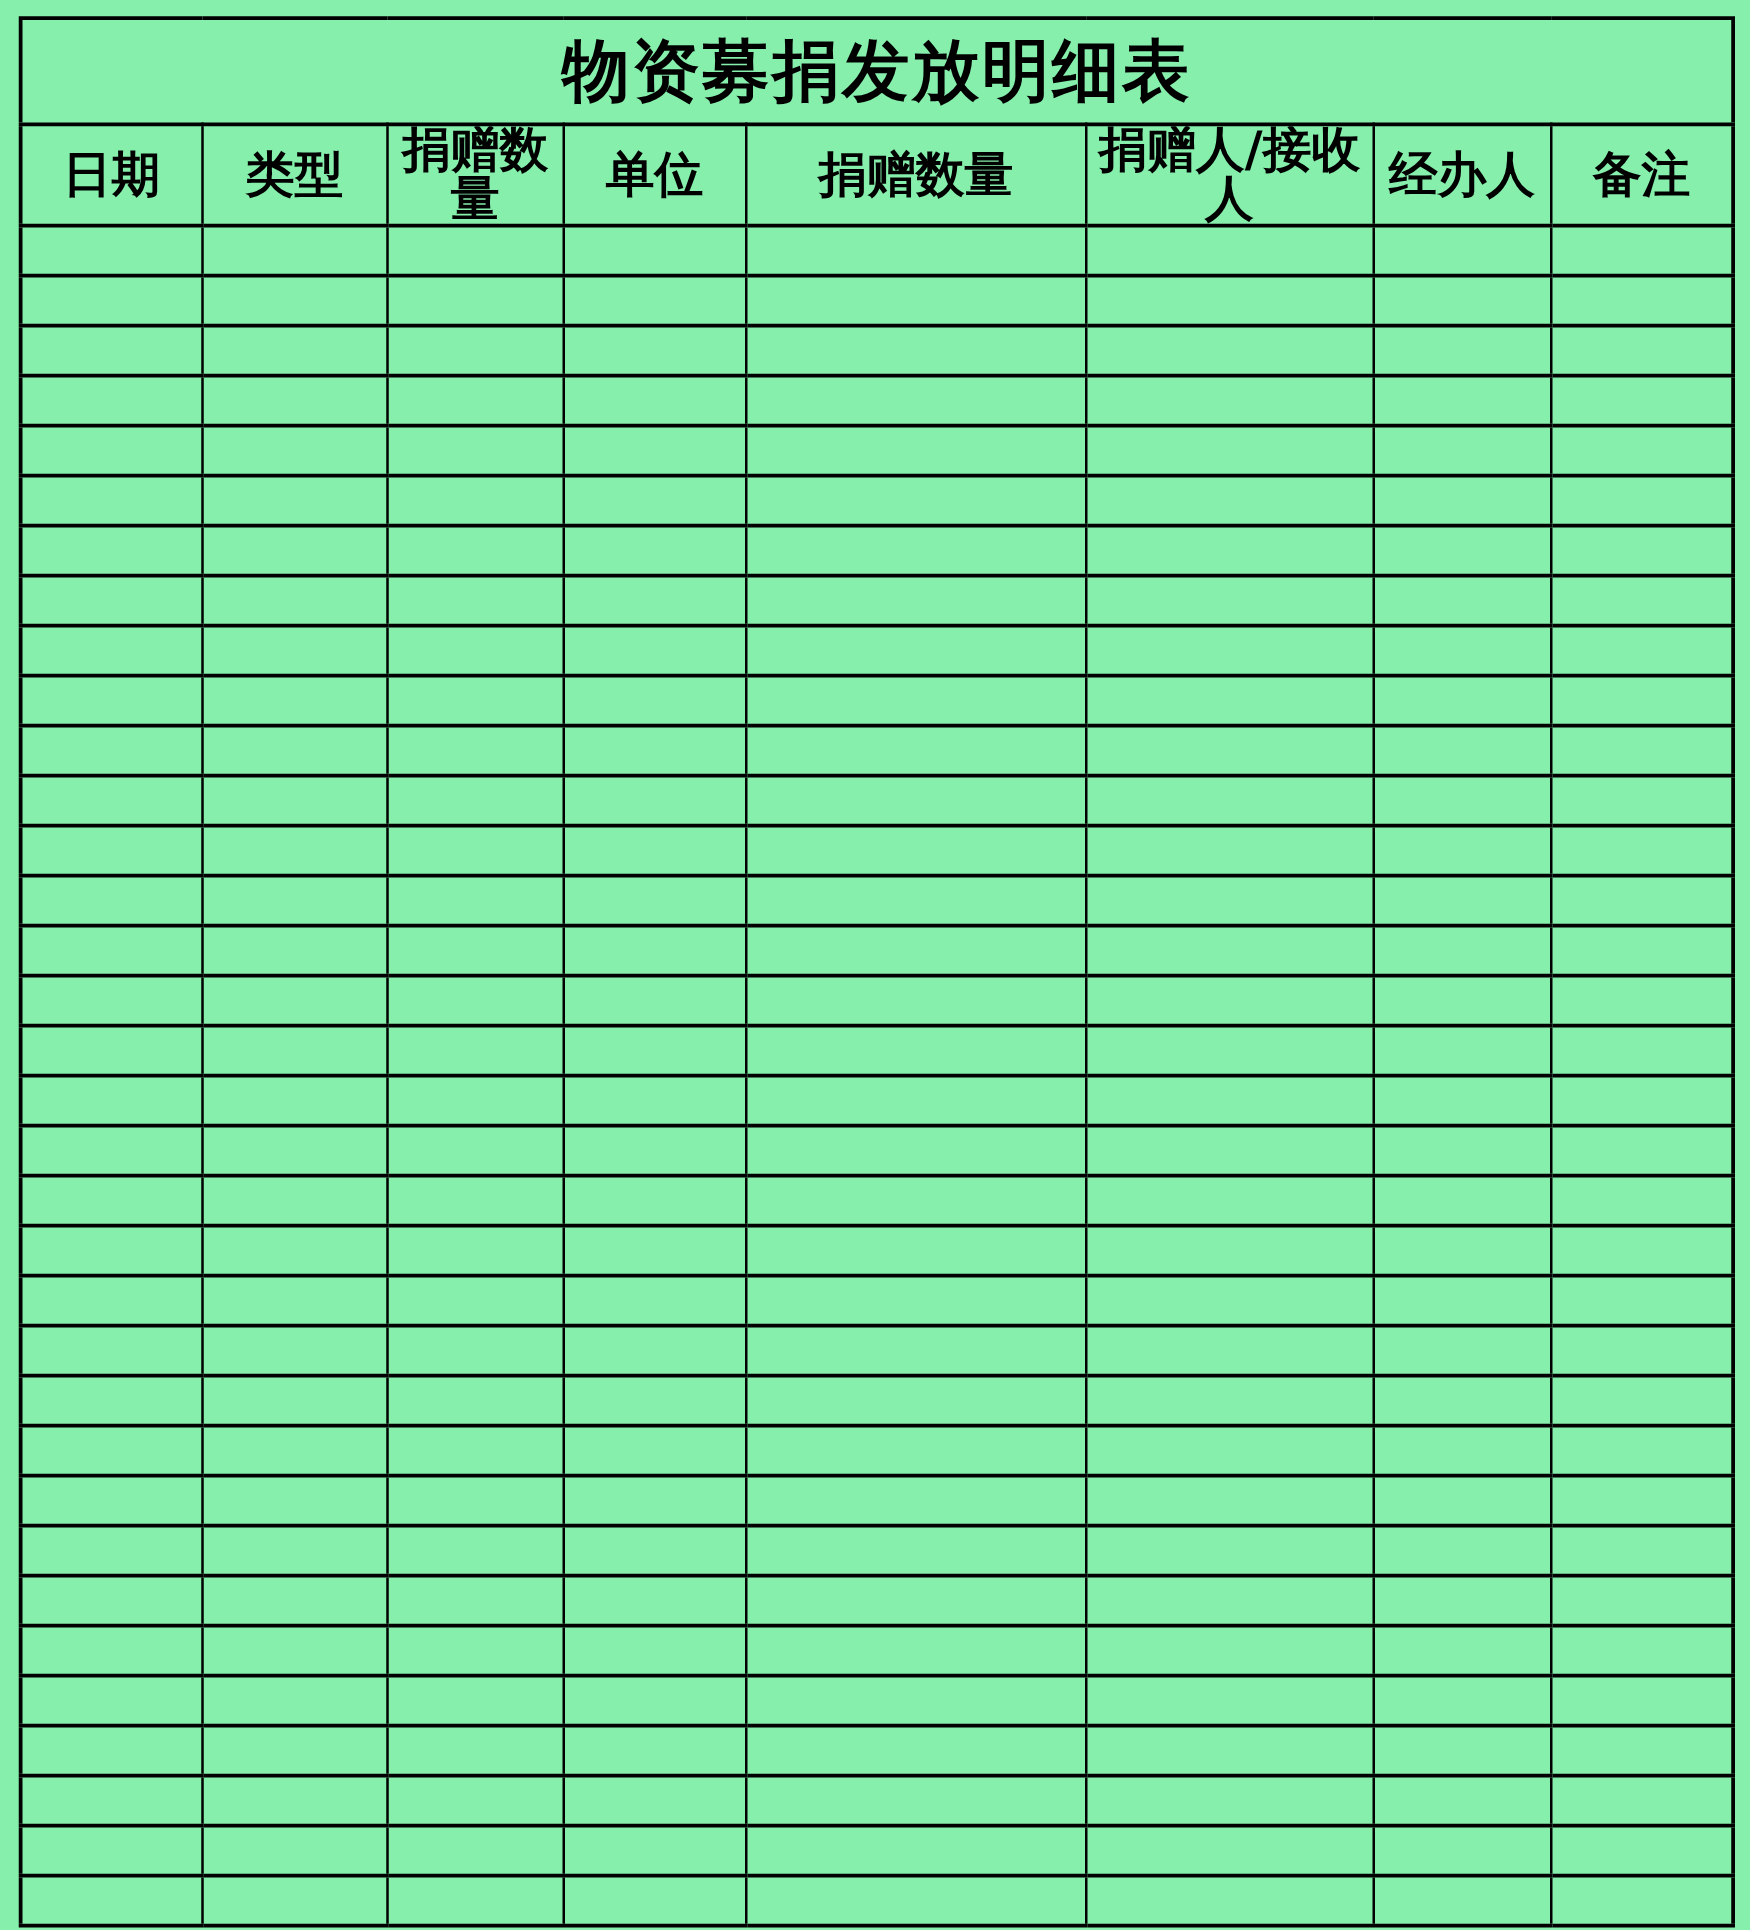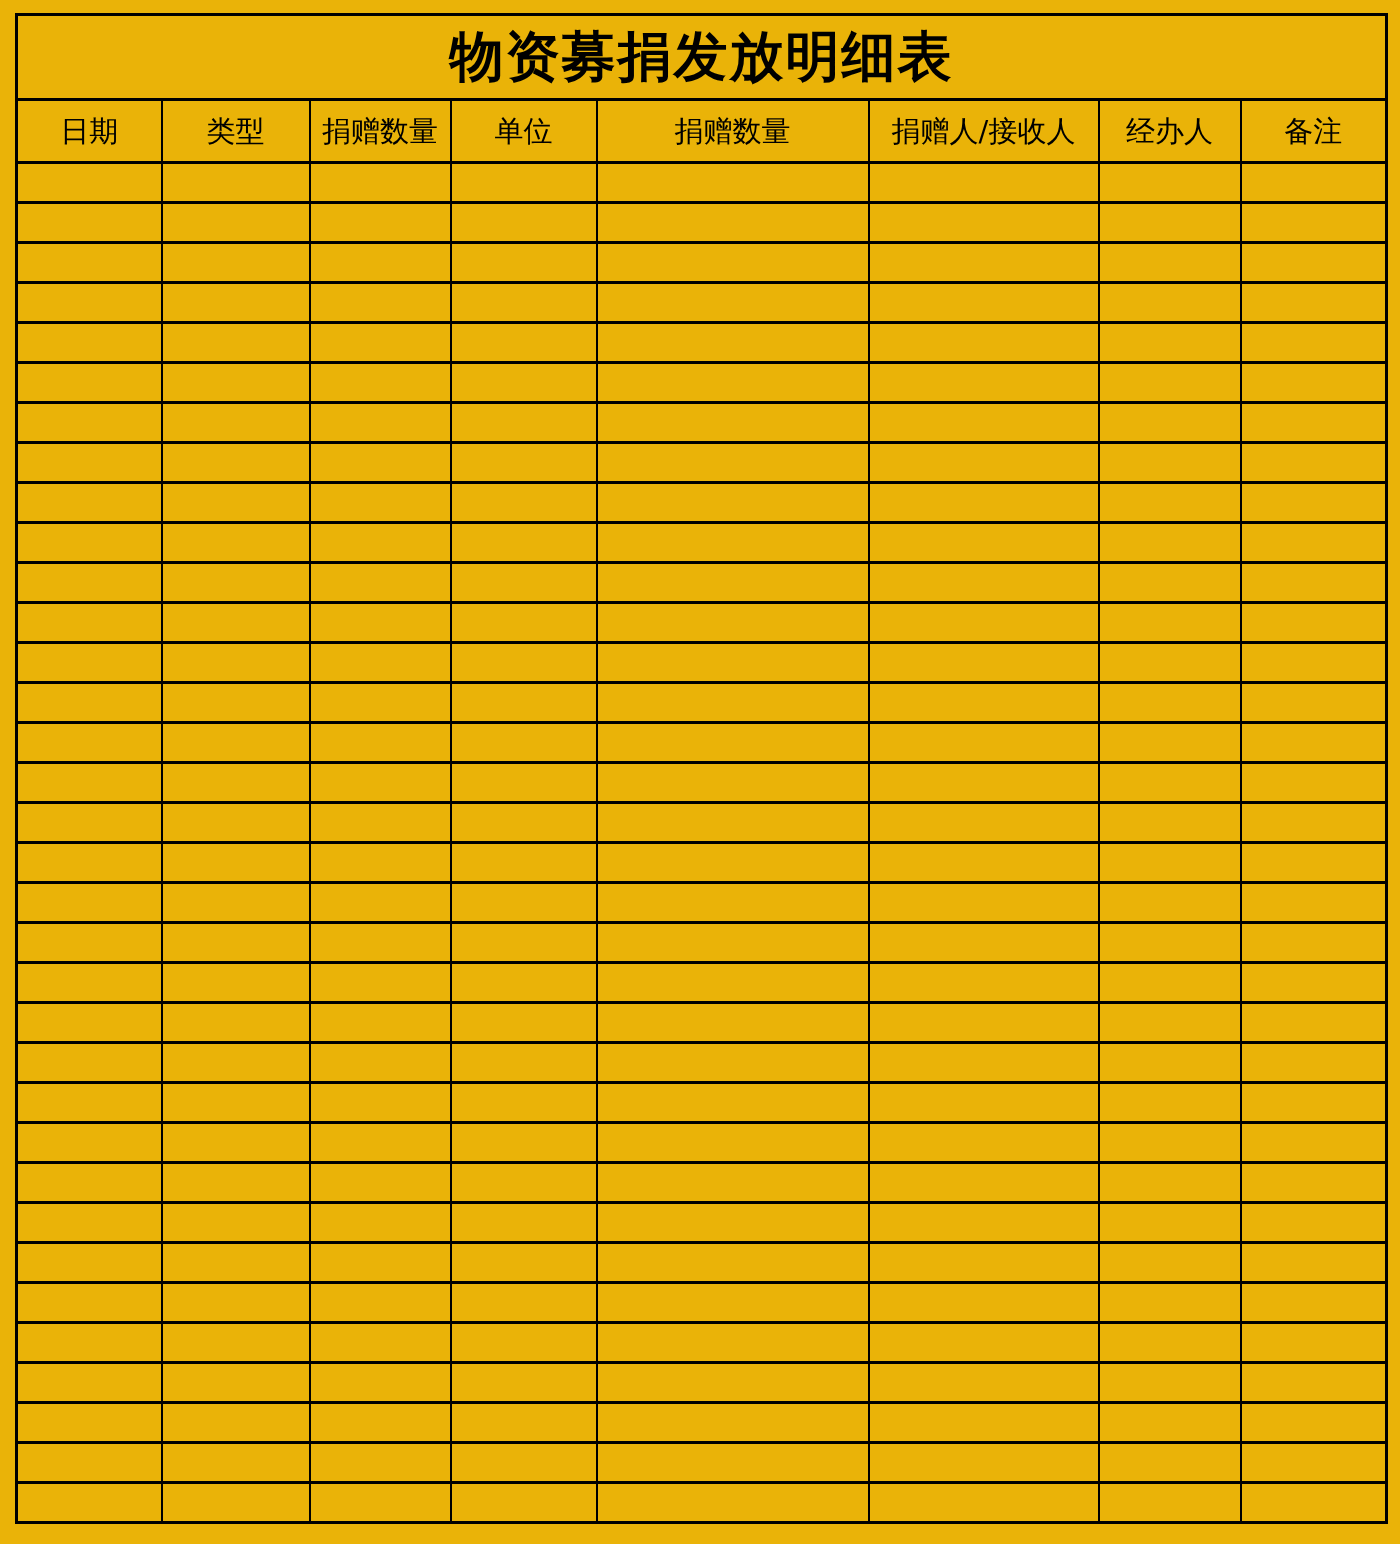--- a/index.html
+++ b/index.html
@@ -11,21 +11,21 @@
     width: 1400px;
     height: 1544px;
     font-family: "DejaVu Sans", "Liberation Sans", sans-serif;
     color: #000000;
     overflow: hidden;
   }
   .sheet {
     position: relative;
     width: 1400px;
     height: 1544px;
-    background: #eab308;
+    background: #86efac;
   }
   table.form-table {
     position: absolute;
     left: 15px;
     top: 13px;
     width: 1370px;
     border-collapse: collapse;
     table-layout: fixed;
     border: 3px solid #000000;
   }
@@ -54,22 +54,22 @@
     vertical-align: middle;
     font-size: 54px;
     font-weight: bold;
     letter-spacing: 2px;
     line-height: 1;
   }
   tr.header-row th {
     height: 60px;
     text-align: center;
     vertical-align: middle;
-    font-size: 29px;
-    font-weight: normal;
+    font-size: 39px;
+    font-weight: bold;
     line-height: 1;
   }
   tr.data-row td {
     height: 37px;
     font-size: 22px;
   }
 </style>
 </head>
 <body>
 

